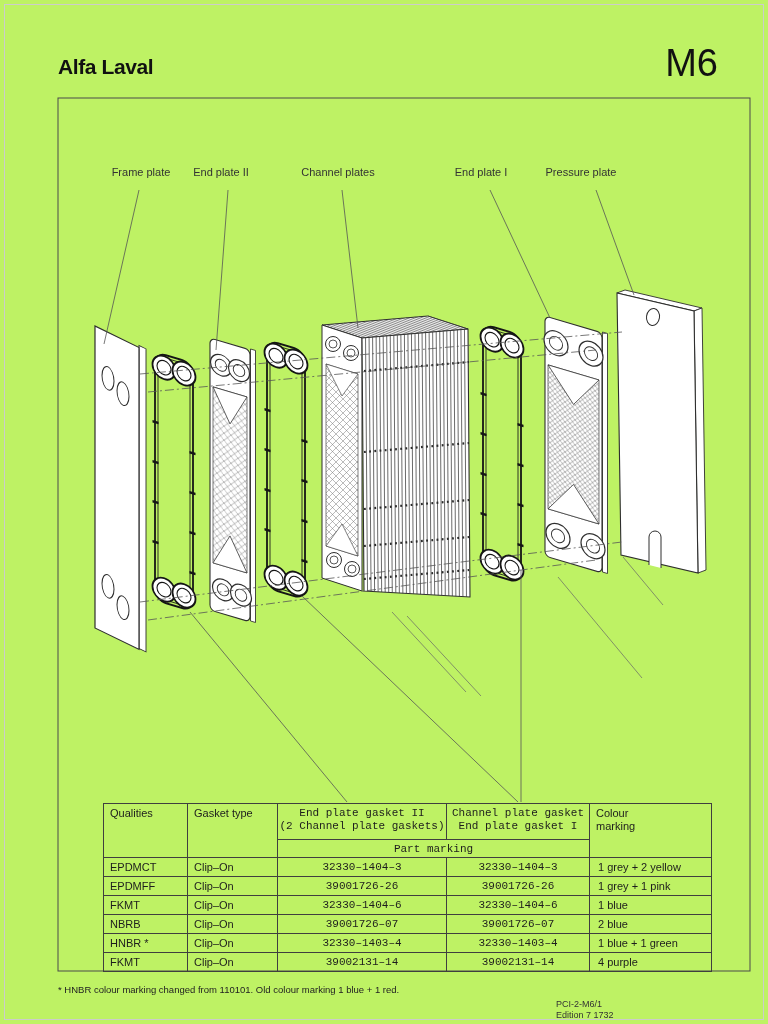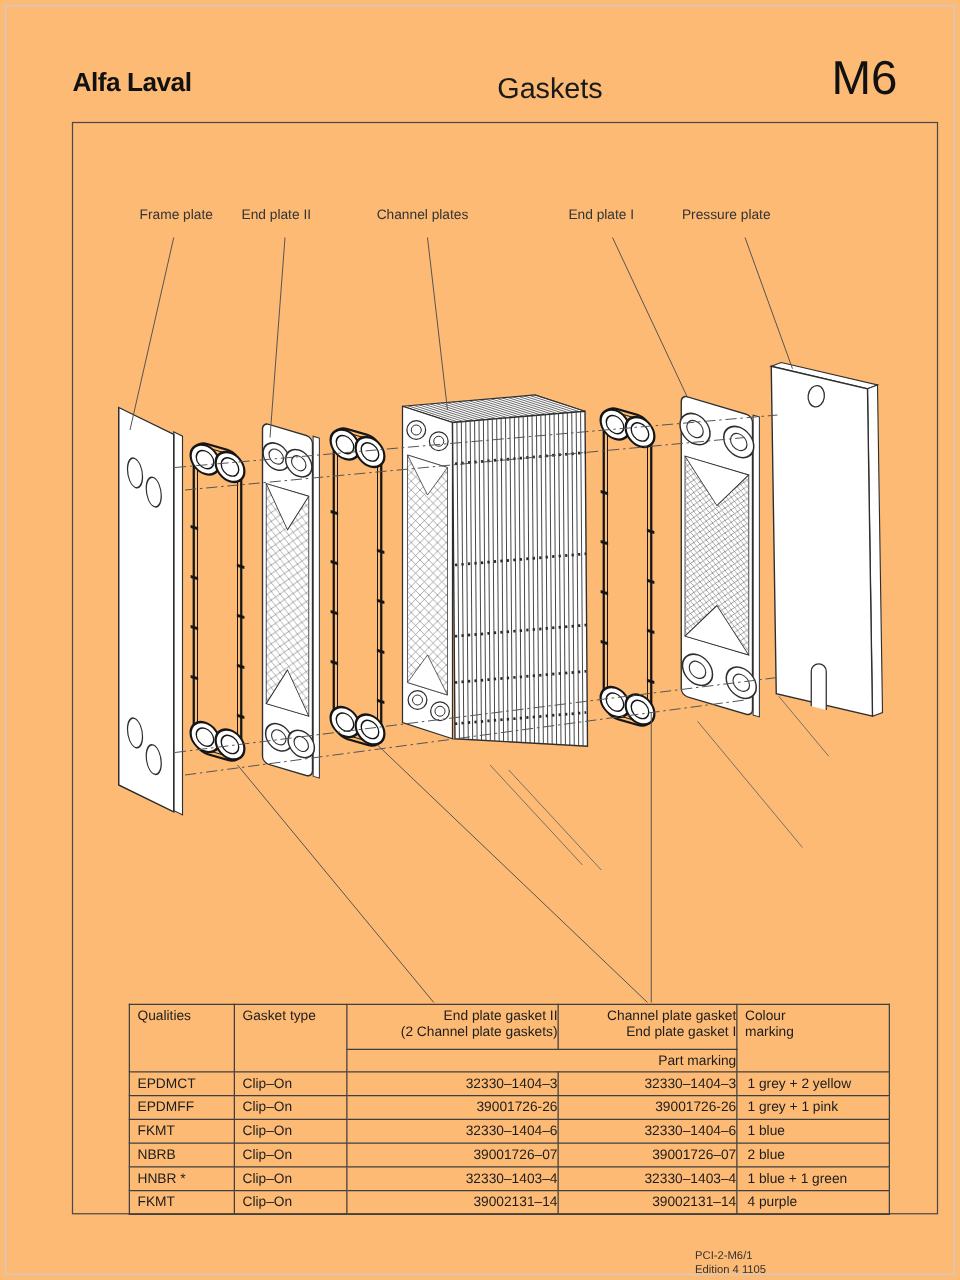--- a/index.html
+++ b/index.html
@@ -1,50 +1,49 @@
 <!DOCTYPE html>
 <html><head>
 <meta charset="utf-8">
 <style>
   html,body{margin:0;padding:0;background:#ffffff;}
-  .page{position:relative;width:768px;height:1024px;background:#fdba74;
+  .page{position:relative;width:768px;height:1024px;background:#bef264;
         font-family:"Liberation Sans",sans-serif;color:#1c1c1c;overflow:hidden;}
   .page-edge{position:absolute;inset:4px;border:1px solid #cccccc;pointer-events:none;}
   .logo{position:absolute;left:58px;top:55px;font-size:21px;font-weight:bold;
         letter-spacing:-0.4px;color:#111;}
   .doc-title{position:absolute;left:330px;top:57px;width:220px;text-align:center;
         font-size:23px;color:#1a1a1a;}
   .model{position:absolute;right:50px;top:42px;font-size:38px;color:#111;}
   .part-label{position:absolute;top:166px;transform:translateX(-50%);
         font-size:11px;color:#333;white-space:nowrap;}
   svg.diagram{position:absolute;left:0;top:0;}
   .gtable{position:absolute;left:103px;top:803px;}
   table{border-collapse:collapse;table-layout:fixed;width:608px;font-size:11px;color:#1d1d1d;}
   th,td{border:1px solid #3f3f3f;padding:0;font-weight:normal;overflow:hidden;}
   .al{text-align:left;padding-left:6px;}
-  .ct{text-align:right;}
+  .ct{text-align:center;font-family:Liberation Mono, monospace;}
   .topv{vertical-align:top;padding-top:3px;}
   thead tr.h1{height:36px;}
   thead tr.h2{height:18px;}
   tbody tr{height:19px;}
   td.colour-cell{padding-left:8px;}
   .hdr2 div{line-height:13px;}
   .cm-inner{width:60px;line-height:13px;}
   .footnote{position:absolute;left:58px;top:984px;font-size:9.5px;color:#222;}
   .docref{position:absolute;left:556px;top:977px;width:160px;text-align:left;
         font-size:9px;line-height:11px;color:#333;margin-top:22px;}
 </style>
 </head>
 <body>
 
 <div class="page">
   <div class="page-edge"></div>
 
   <div class="logo">Alfa Laval</div>
-  <div class="doc-title">Gaskets</div>
   <div class="model">M6</div>
 
   <svg class="diagram" id="diagram-svg" width="768" height="1024" viewBox="0 0 768 1024">
     <defs>
       <pattern id="hA" width="7" height="7" patternUnits="userSpaceOnUse">
         <path d="M0,7 L7,0 M0,0 L7,7" stroke="#777" stroke-width="0.5" fill="none"></path>
       </pattern>
       <pattern id="hB" width="5" height="5" patternUnits="userSpaceOnUse">
         <path d="M0,5 L5,0 M0,0 L5,5" stroke="#6a6a6a" stroke-width="0.5" fill="none"></path>
       </pattern>
@@ -325,17 +324,18 @@
             <td class="al">FKMT</td>
             <td class="al">Clip–On</td>
             <td class="ct">39002131–14</td>
             <td class="ct">39002131–14</td>
             <td class="al colour-cell">4 purple</td>
           </tr>
         </tbody>
     </table>
   </div>
 
+  <div class="footnote">* HNBR colour marking changed from 110101. Old colour marking 1 blue + 1 red.</div>
   <div class="docref">
     <div>PCI-2-M6/1</div>
-    <div>Edition 4 1105</div>
+    <div>Edition 7 1732</div>
   </div>
 </div>
 
 </body></html>

